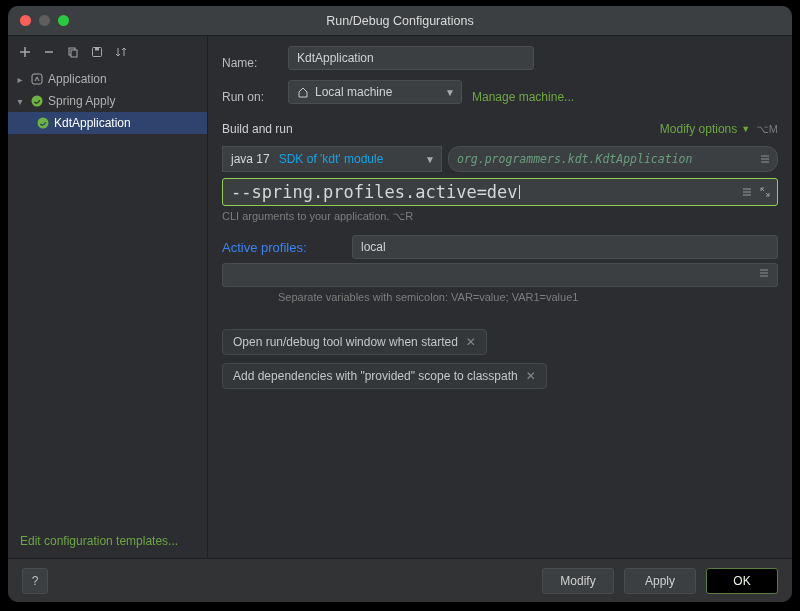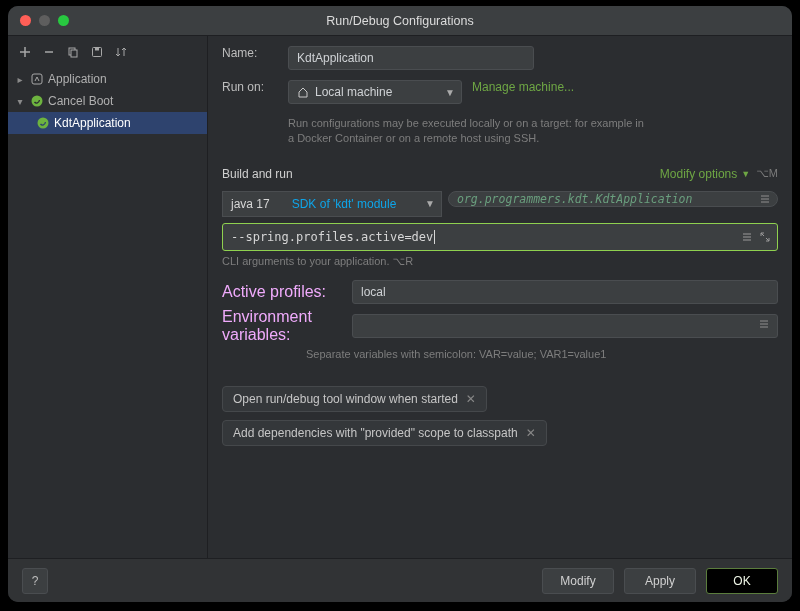--- a/index.html
+++ b/index.html
@@ -37,56 +37,56 @@
   .tbtn { width:22px; height:20px; display:flex;align-items:center;justify-content:center; border-radius:3px; color:#a7a7a7;}
   .tree { flex:1; padding-top:2px; overflow:auto;}
   .trow { display:flex; align-items:center; height:22px; padding-left:6px; gap:4px; cursor:default;}
   .trow .arrow{width:12px;color:#8a8a8a;font-size:10px;display:flex;justify-content:center;}
   .trow.sel{ background:#2e436e; color:#fff;}
   .spring-icon{color:#6db33f;}
   .trow .label{font-size:12px;}
   .edit-templates{ padding:10px 12px; color:#6ea644; font-size:12px; cursor:pointer;}
   
   .right { flex:1; padding:10px 14px 0 14px; display:flex; flex-direction:column; overflow:hidden;}
-  .row{ display:flex; align-items:flex-start; gap:10px; margin-bottom:10px;}
+  .row{ display:flex; align-items:flex-end; gap:10px; margin-bottom:10px;}
   .lbl{ width:56px; color:#bdbdbd;}
   .input, .select{
     background:#3c3f41; border:1px solid #4a4d50; color:#cfd2d5;
     height:24px; padding:0 8px; border-radius:3px; font-size:12px;
   }
   .name-input{ width:246px; }
   .store{ margin-left:auto; display:flex; align-items:center; gap:6px; color:#9a9a9a;}
   .gear{color:#8a8a8a;}
   .runon-row .select{ width:174px; display:flex; align-items:center; gap:6px; position:relative;}
   .select .caret{ position:absolute; right:6px; color:#aaa; font-size:10px;}
   .home-icon{color:#c9c9c9;}
   .link{ color:#6ea644; cursor:pointer;}
   .hint{ color:#7d7d7d; font-size:11px; line-height:1.4; margin:2px 0 12px 66px; max-width:360px;}
   .section-hdr{ display:flex; align-items:center; margin-top:8px; margin-bottom:10px;}
   .section-hdr .ttl{ color:#d0d0d0; font-size:12px;}
   .modify{ margin-left:auto; color:#6ea644; display:flex; align-items:center; gap:4px;}
   .shortcut{ color:#7a7a7a; font-size:11px;}
   .build-row{ display:flex; gap:6px; margin-bottom:6px;}
-  .jdk{ display:flex;align-items:center;gap:22px;background:#3c3f41;border:1px solid #4a4d50;height:26px;border-radius:0;padding:0 22px 0 8px;position:relative; flex:0 0 220px;}
+  .jdk{ display:flex;align-items:center;gap:9px;background:#3c3f41;border:1px solid #4a4d50;height:26px;border-radius:0;padding:0 22px 0 8px;position:relative; flex:0 0 220px;}
   .jdk .java{color:#d6d6d6;} .jdk .mod{color:#0ea5e9;}
   .jdk .caret{position:absolute;right:6px;color:#aaa;font-size:10px;}
-  .maincls{ flex:1; background:#3c3f41;border:1px solid #4a4d50;height:16px;border-radius:11px;display:flex;align-items:center;padding:0 26px 0 8px; position:relative;}
+  .maincls{ flex:1; background:#3c3f41;border:1px solid #4a4d50;height:26px;border-radius:11px;display:flex;align-items:center;padding:0 26px 0 8px; position:relative;}
   .maincls .txt{ color:#6a9f7e; font-style:italic; font-family:Menlo,Consolas,monospace; font-size:11.5px;}
   .field-action{ position:absolute; right:6px; color:#8f8f8f; }
   .cli{
     border:1.5px solid #8fd14f; border-radius:3px; height:28px;
     background:#3c3f41; display:flex; align-items:center; padding:0 40px 0 8px;
     position:relative; margin-bottom:4px;
   }
-  .cli .txt{ color:#d6d6d6; font-family:Menlo,Consolas,monospace; font-size:12px;}
+  .cli .txt{ color:#d6d6d6; font-family:Menlo,Consolas,monospace; font-size:17px;}
   .cursor{ display:inline-block; width:1px; height:14px; background:#d6d6d6; vertical-align:middle; margin-left:1px;}
   .cli .actions{ position:absolute; right:6px; display:flex; gap:6px; color:#9a9a9a;}
   .subhint{ color:#7d7d7d; font-size:11px; margin-bottom:12px;}
   .formrow{ display:flex; align-items:center; gap:10px; margin-bottom:4px;}
-  .formrow .flbl{ width:120px; color:#f0abfc; font-size:16px;}
+  .formrow .flbl{ width:120px; color:#3b82f6; font-size:13px;}
   .profiles-input{ flex:1; }
   .envvar-row .flbl{width:120px;}
   .envvar{ flex:1; position:relative;}
   .envvar .input{ width:100%;}
   .envvar .field-action{ right:8px; top:4px;}
   .chips{ display:flex; flex-direction:column; gap:8px; margin-top:14px;}
   .chip{ display:inline-flex; width:fit-content; align-items:center; gap:8px;
     background:#34373a; border:1px solid #45484b; color:#c6c6c6;
     padding:5px 10px; border-radius:4px; font-size:12px;}
   .chip .x{ color:#888; }
@@ -161,30 +161,31 @@
               <path d="M5 9l2-4 2 4" stroke="#a7a7a7" fill="none"></path>
             </svg>
           <span class="label">Application</span>
         </div>
         <div class="trow">
           <span class="arrow">▾</span>
           <svg class="spring-icon" width="14" height="14" viewBox="0 0 14 14">
               <circle cx="7" cy="7" r="5.5" fill="#6db33f"></circle>
               <path d="M4.5 8c1.5 2 4.5 1 5-2" stroke="#2b2d30" stroke-width="1.3" fill="none"></path>
             </svg>
-          <span class="label">Cancel Boot</span>
+          <span class="label">Spring Apply</span>
         </div>
         <div class="trow sel" style="padding-left:28px;">
           <svg class="spring-icon" width="14" height="14" viewBox="0 0 14 14">
               <circle cx="7" cy="7" r="5.5" fill="#6db33f"></circle>
               <path d="M4.5 8c1.5 2 4.5 1 5-2" stroke="#2e436e" stroke-width="1.3" fill="none"></path>
             </svg>
           <span class="label">KdtApplication</span>
         </div>
       </div>
+      <div class="edit-templates">Edit configuration templates...</div>
     </div>
 
     <div class="right">
       <div class="row">
         <span class="lbl">Name:</span>
         <input class="input name-input" value="KdtApplication" style="">
       </div>
 
       <div class="row runon-row">
         <span class="lbl">Run on:</span>
@@ -192,21 +193,20 @@
           <span class="home-icon">
             <svg width="12" height="12" viewBox="0 0 12 12">
                 <path d="M2 6l4-4 4 4v5H2z" fill="none" stroke="#c9c9c9"></path>
               </svg>
           </span>
           <span>Local machine</span>
           <span class="caret">▼</span>
         </div>
         <span class="link">Manage machine...</span>
       </div>
-      <div class="hint">Run configurations may be executed locally or on a target: for example in a Docker Container or on a remote host using SSH.</div>
 
       <div class="section-hdr">
         <span class="ttl">Build and run</span>
         <span class="modify">
           <span>Modify options</span>
           <span style="font-size:9px;color:#6ea644;">▼</span>
         </span>
         <span class="shortcut" style="margin-left:6px;">⌥M</span>
       </div>
 
@@ -243,31 +243,30 @@
         </span>
       </div>
       <div class="subhint">CLI arguments to your application. ⌥R</div>
 
       <div class="formrow">
         <span class="flbl">Active profiles:</span>
         <input class="input profiles-input" value="local" style="">
       </div>
 
       <div class="formrow envvar-row">
-        <span class="flbl">Environment variables:</span>
         <div class="envvar">
           <input class="input" value="" style="">
           <span class="field-action" style="position:absolute;">
             <svg width="12" height="12" viewBox="0 0 12 12">
                 <path d="M2 3h8M2 6h8M2 9h8" stroke="#8f8f8f"></path>
               </svg>
           </span>
         </div>
       </div>
-      <div class="subhint" style="margin-left:84px;">Separate variables with semicolon: VAR=value; VAR1=value1</div>
+      <div class="subhint" style="margin-left:56px;">Separate variables with semicolon: VAR=value; VAR1=value1</div>
 
       <div class="chips">
         <div class="chip">
           <span>Open run/debug tool window when started</span>
           <span class="x">✕</span>
         </div>
         <div class="chip">
           <span>Add dependencies with "provided" scope to classpath</span>
           <span class="x">✕</span>
         </div>

